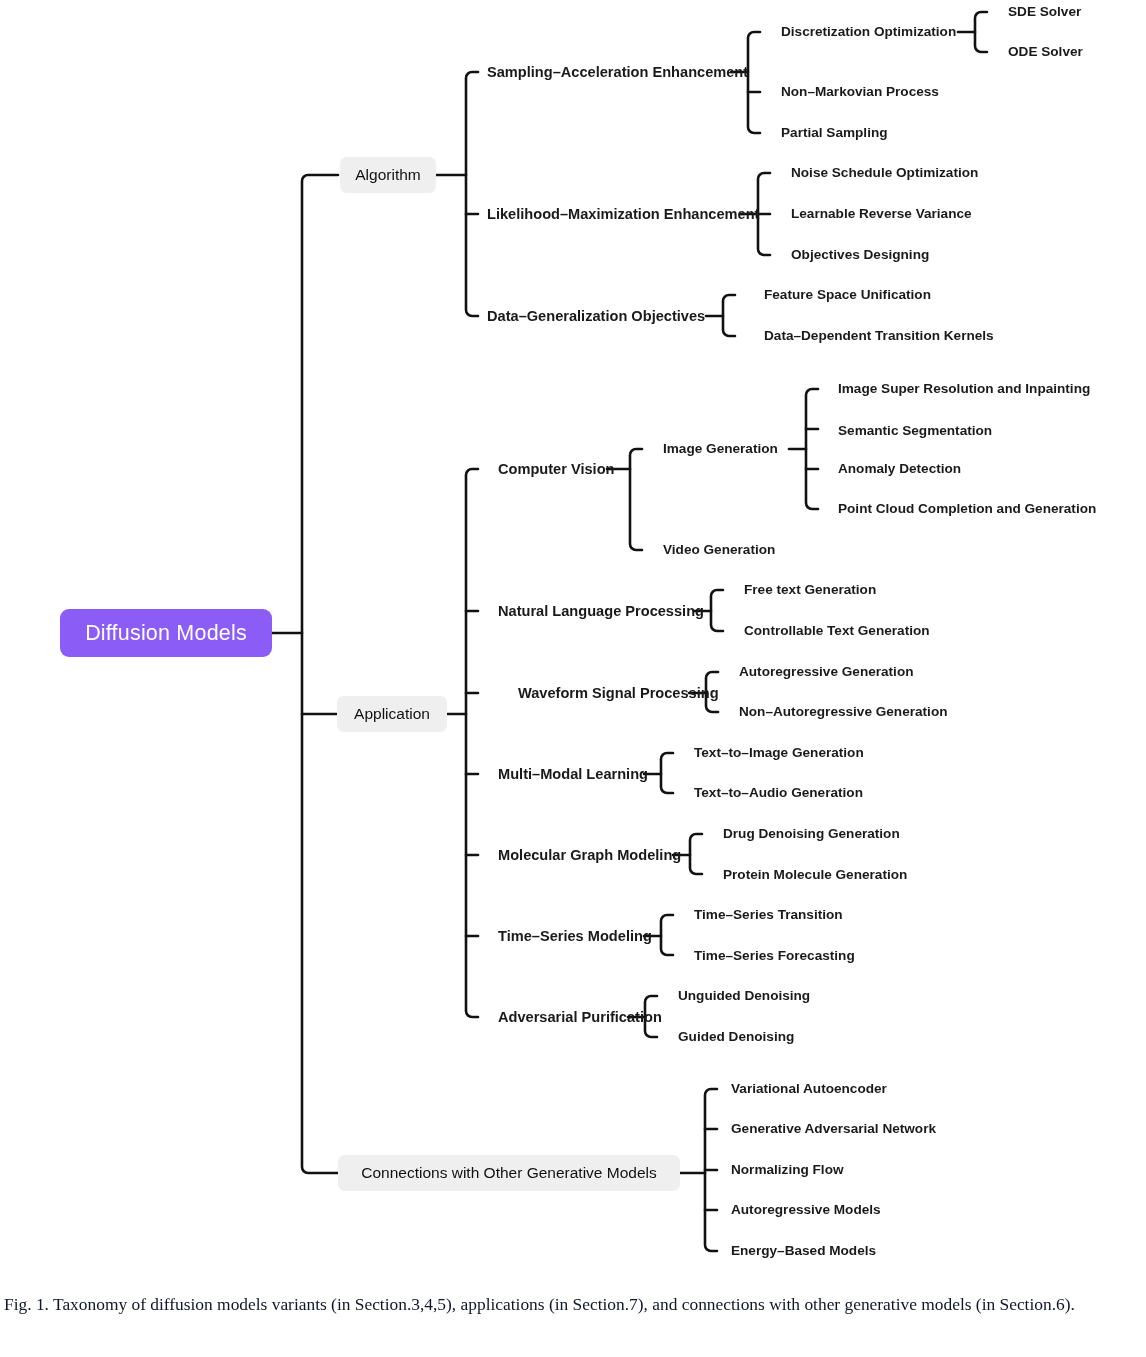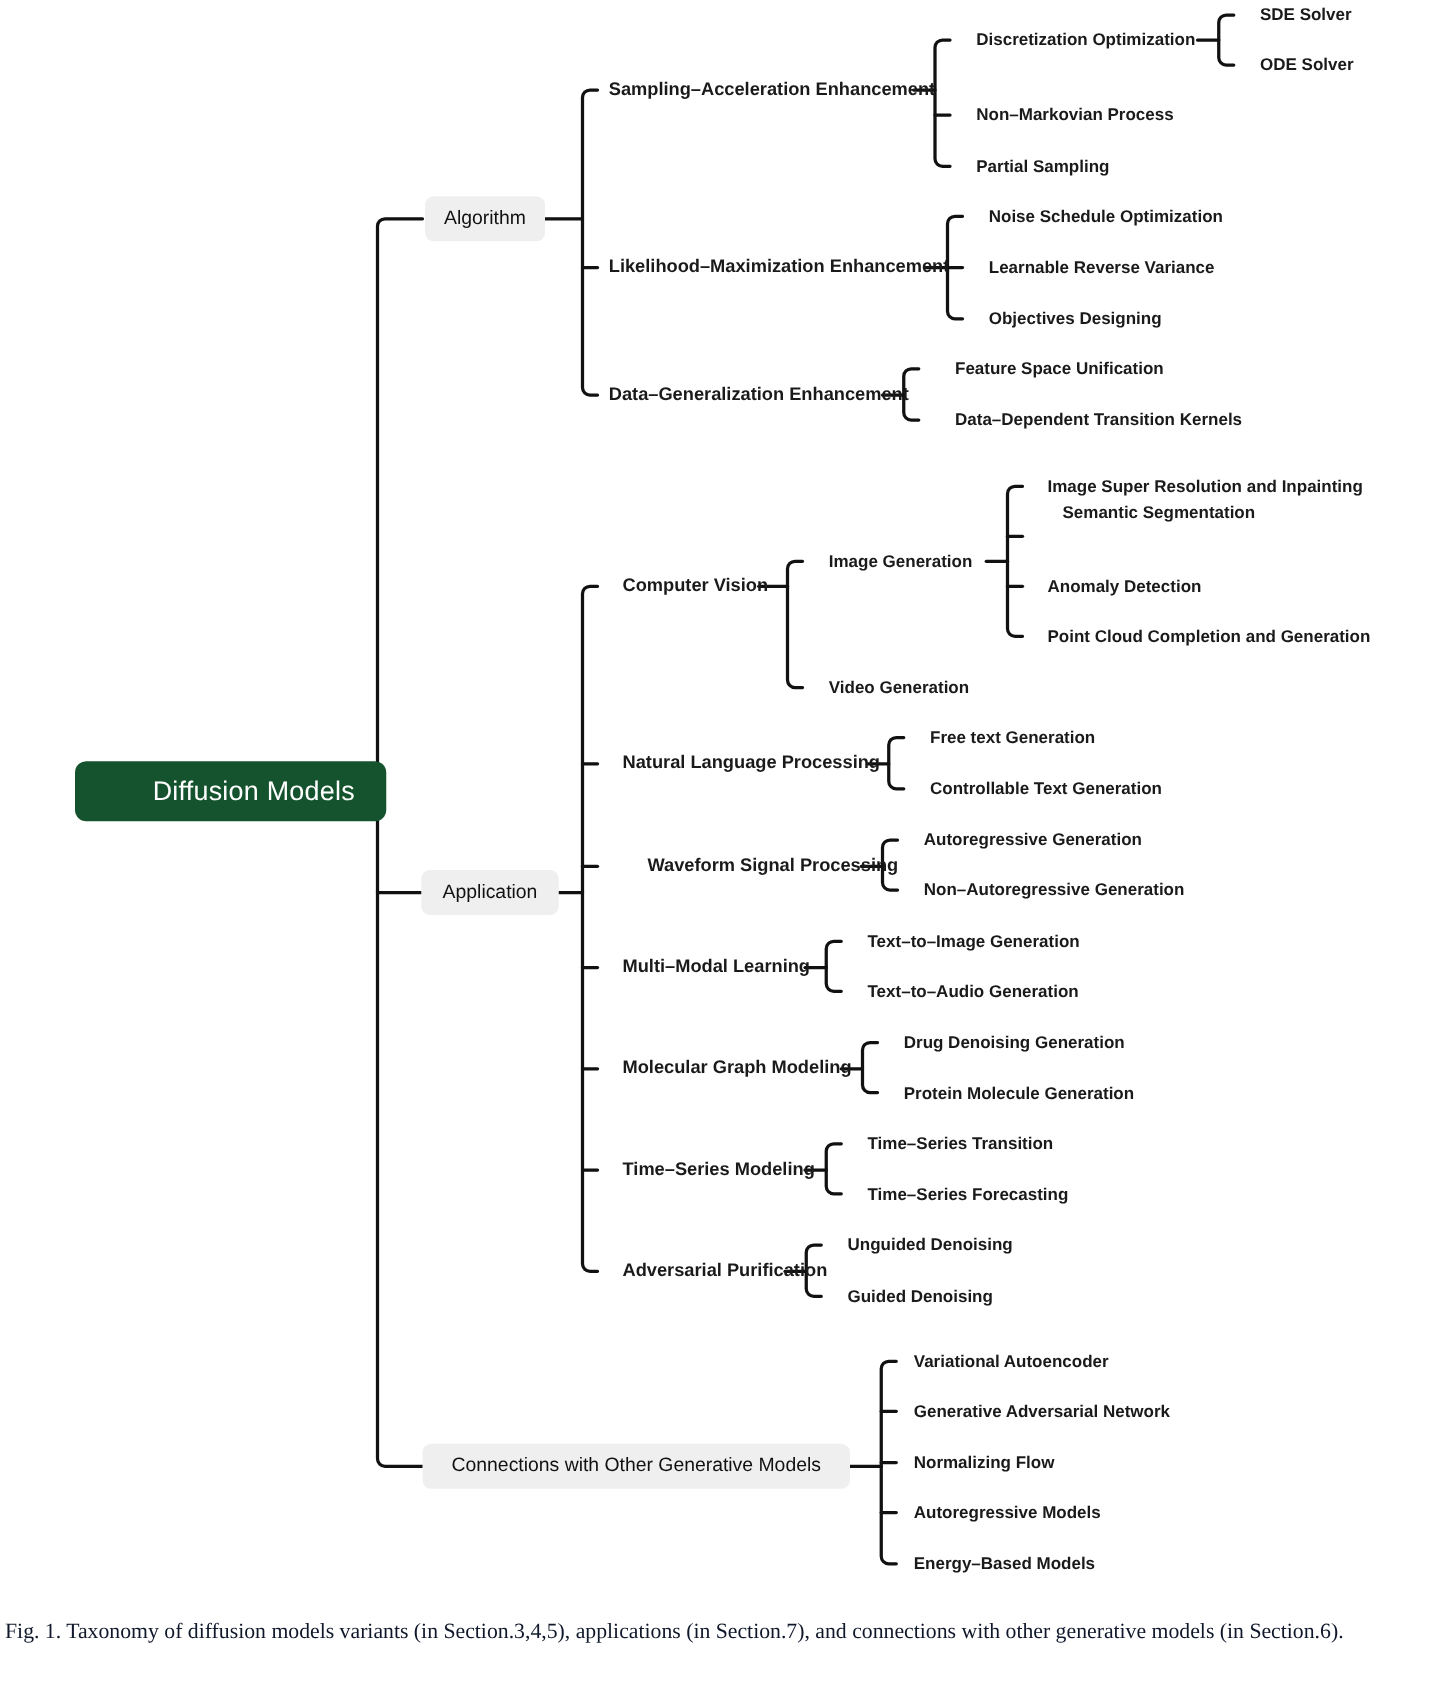--- a/index.html
+++ b/index.html
@@ -31,30 +31,29 @@
     position: absolute;
     white-space: nowrap;
     font-family: "Liberation Sans", sans-serif;
     line-height: 1;
     transform: translateY(-50%);
     font-weight: bold;
   }
   
   .root-box {
     position: absolute;
-    background: #14532d;
+    background: #8b5cf6;
     color: #ffffff;
     border-radius: 9px;
     font-size: 21.5px;
     letter-spacing: 0.2px;
     display: flex;
     align-items: center;
     justify-content: center;
     transform: none;
-    padding-left: 37px;
   }
   
   .cat-box {
     position: absolute;
     background: #efefef;
     color: #111111;
     border-radius: 7px;
     font-size: 15.5px;
     display: flex;
     align-items: center;
@@ -176,21 +175,21 @@
     <span>Connections with Other Generative Models</span>
   </div>
 
   <div class="node-label lvl2" style="left:487px; top:72px;">
     <span>Sampling–Acceleration Enhancement</span>
   </div>
   <div class="node-label lvl2" style="left:487px; top:214px;">
     <span>Likelihood–Maximization Enhancement</span>
   </div>
   <div class="node-label lvl2" style="left:487px; top:316px;">
-    <span>Data–Generalization Enhancement</span>
+    <span>Data–Generalization Objectives</span>
   </div>
 
   <div class="node-label lvl3" style="left:781px; top:32px;">
     <span>Discretization Optimization</span>
   </div>
   <div class="node-label lvl3" style="left:781px; top:92px;">
     <span>Non–Markovian Process</span>
   </div>
   <div class="node-label lvl3" style="left:781px; top:133px;">
     <span>Partial Sampling</span>
@@ -245,21 +244,21 @@
   <div class="node-label lvl3" style="left:663px; top:449px;">
     <span>Image Generation</span>
   </div>
   <div class="node-label lvl3" style="left:663px; top:550px;">
     <span>Video Generation</span>
   </div>
 
   <div class="node-label lvl4" style="left:838px; top:389px;">
     <span>Image Super Resolution and Inpainting</span>
   </div>
-  <div class="node-label lvl4" style="left:838px; top:410px;margin-left:12px;">
+  <div class="node-label lvl4" style="left:838px; top:431px;">
     <span>Semantic Segmentation</span>
   </div>
   <div class="node-label lvl4" style="left:838px; top:469px;">
     <span>Anomaly Detection</span>
   </div>
   <div class="node-label lvl4" style="left:838px; top:509px;">
     <span>Point Cloud Completion and Generation</span>
   </div>
 
   <div class="node-label lvl3" style="left:744px; top:590px;">

